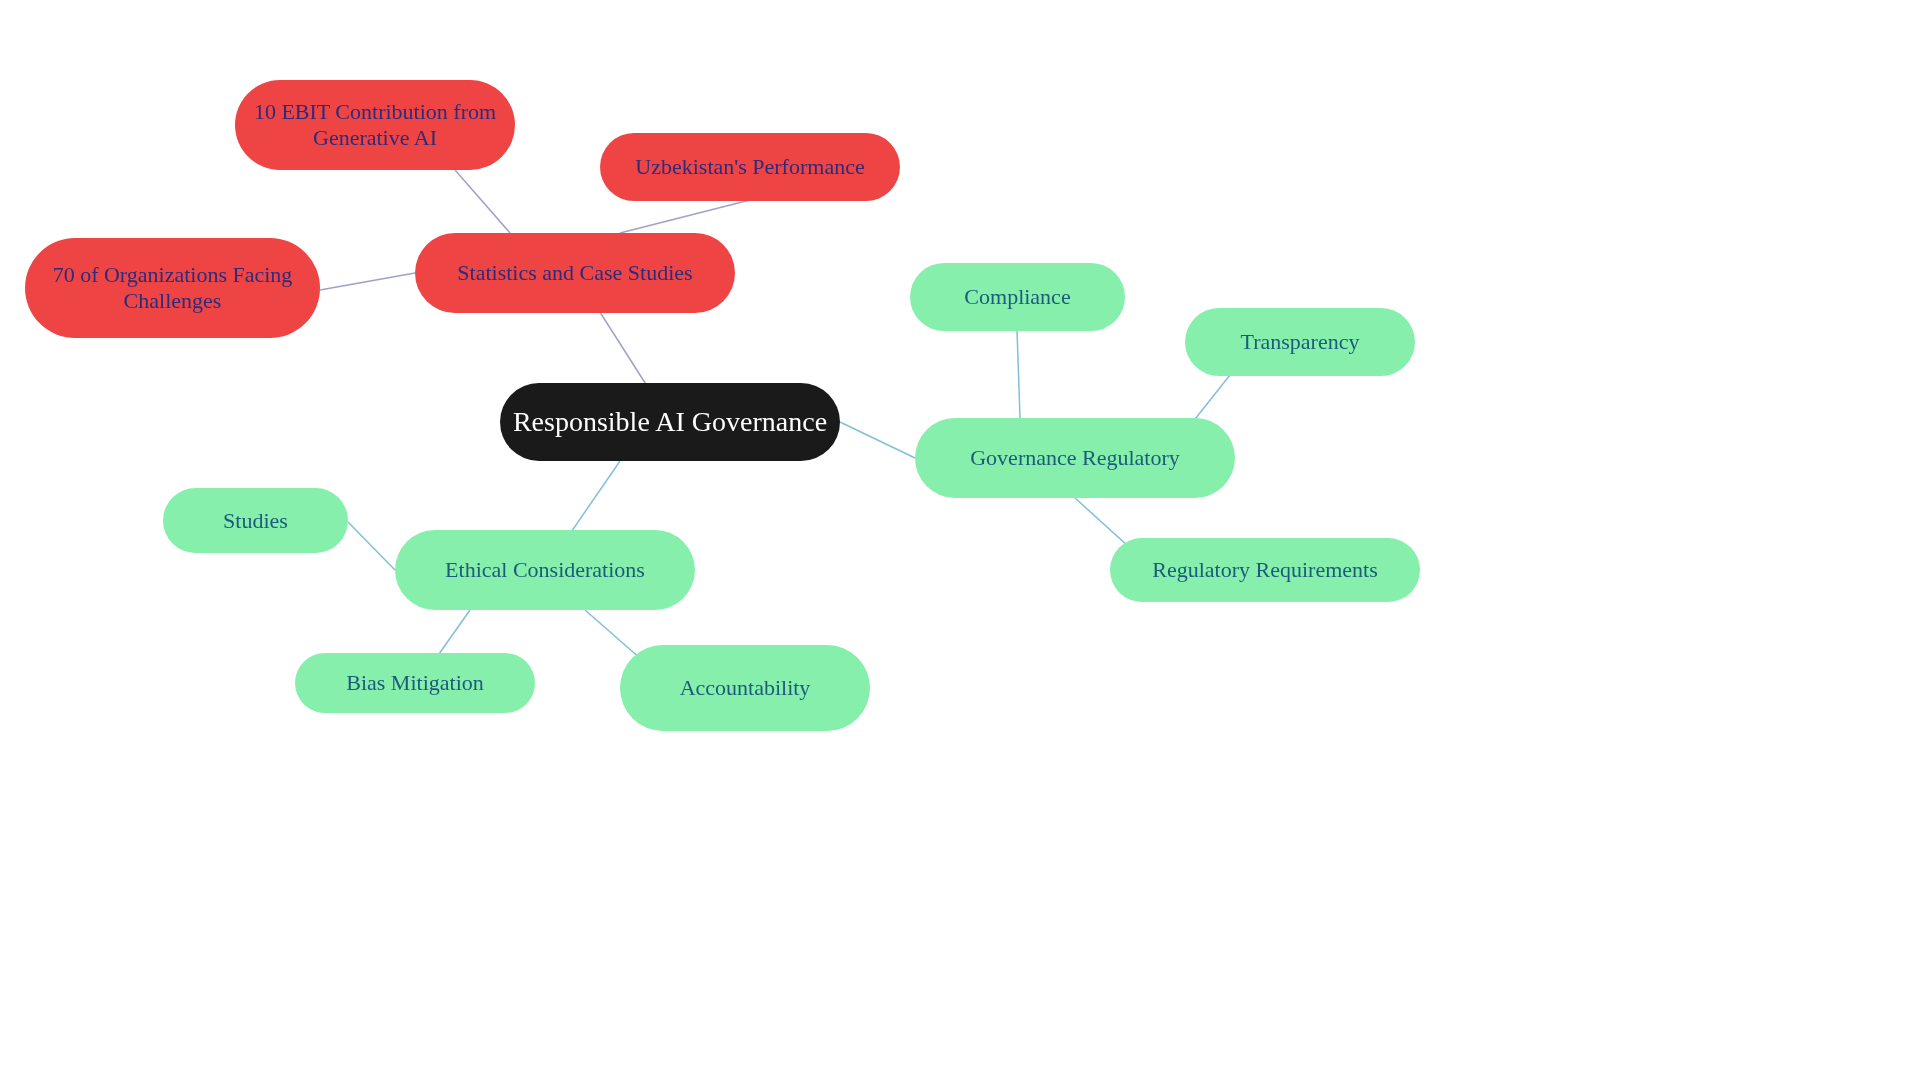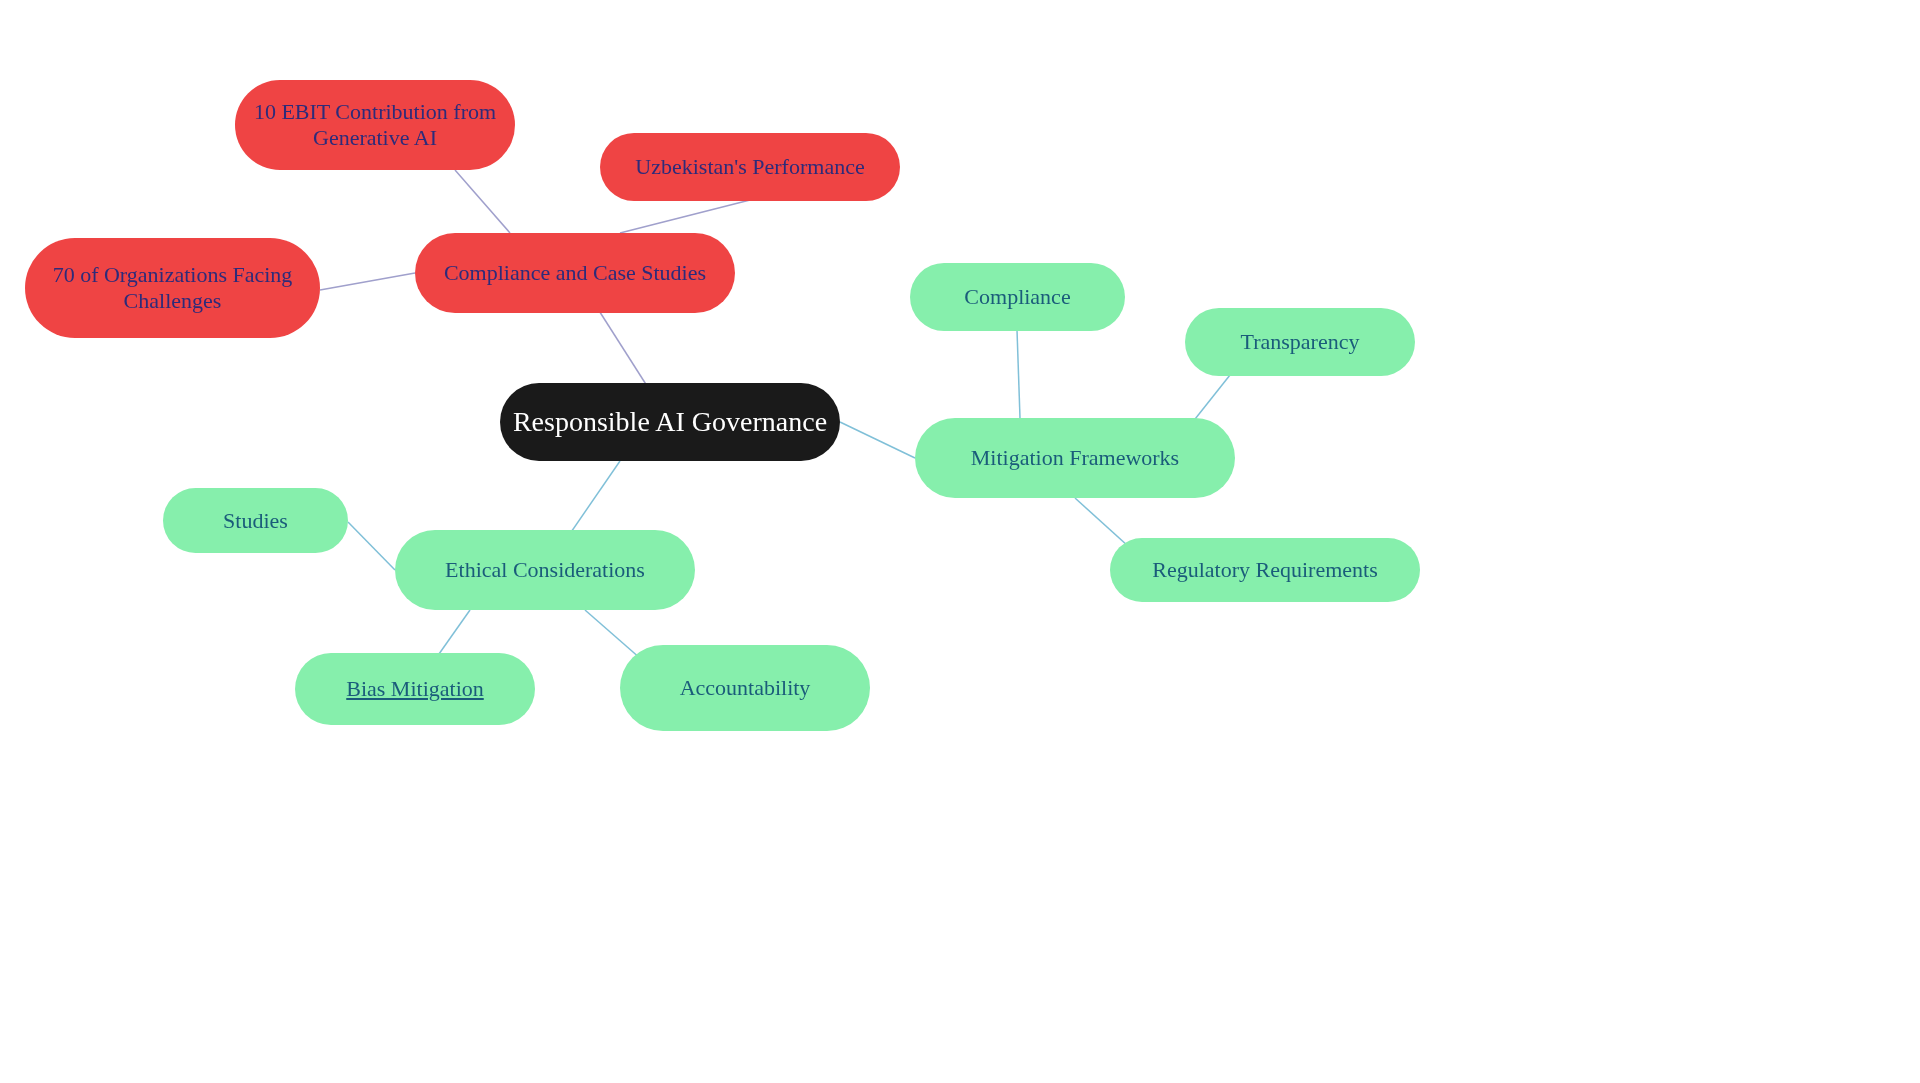--- a/index.html
+++ b/index.html
@@ -86,24 +86,23 @@
     
     .node-fairness {
       width: 185px;
       height: 65px;
       left: 163px;
       top: 488px;
     }
     
     .node-bias {
       width: 240px;
-      height: 72px;
+      height: 60px;
       left: 295px;
       top: 653px;
-      text-decoration: underline;
     }
     
     .node-accountability {
       width: 250px;
       height: 86px;
       left: 620px;
       top: 645px;
     }
     
     .node-governance {
@@ -162,21 +161,21 @@
   <line x1="1180" y1="438" x2="1230" y2="375" stroke="#80c0d8" stroke-width="1.5"></line>
 
   <line x1="1075" y1="498" x2="1160" y2="575" stroke="#80c0d8" stroke-width="1.5"></line>
 </svg>
 
 <div class="node node-center">
   <span>Responsible AI Governance</span>
 </div>
 
 <div class="node node-purple node-stats">
-  <span>Compliance and Case Studies</span>
+  <span>Statistics and Case Studies</span>
 </div>
 
 <div class="node node-purple node-ebit">
   <span>10 EBIT Contribution from Generative AI</span>
 </div>
 
 <div class="node node-purple node-uzbek">
   <span>Uzbekistan's Performance</span>
 </div>
 
@@ -194,21 +193,21 @@
 
 <div class="node node-blue node-bias">
   <span>Bias Mitigation</span>
 </div>
 
 <div class="node node-blue node-accountability">
   <span>Accountability</span>
 </div>
 
 <div class="node node-blue node-governance">
-  <span>Mitigation Frameworks</span>
+  <span>Governance Regulatory</span>
 </div>
 
 <div class="node node-blue node-compliance">
   <span>Compliance</span>
 </div>
 
 <div class="node node-blue node-transparency">
   <span>Transparency</span>
 </div>
 

